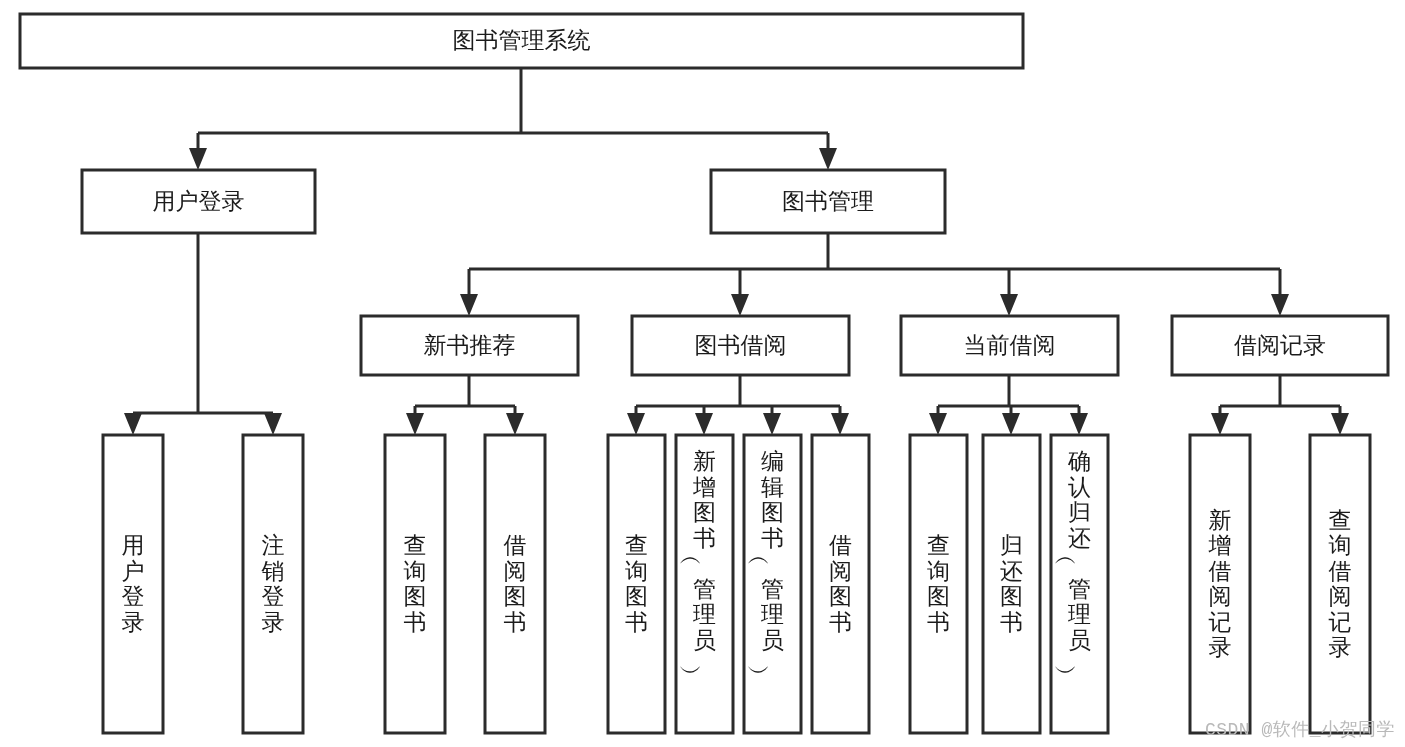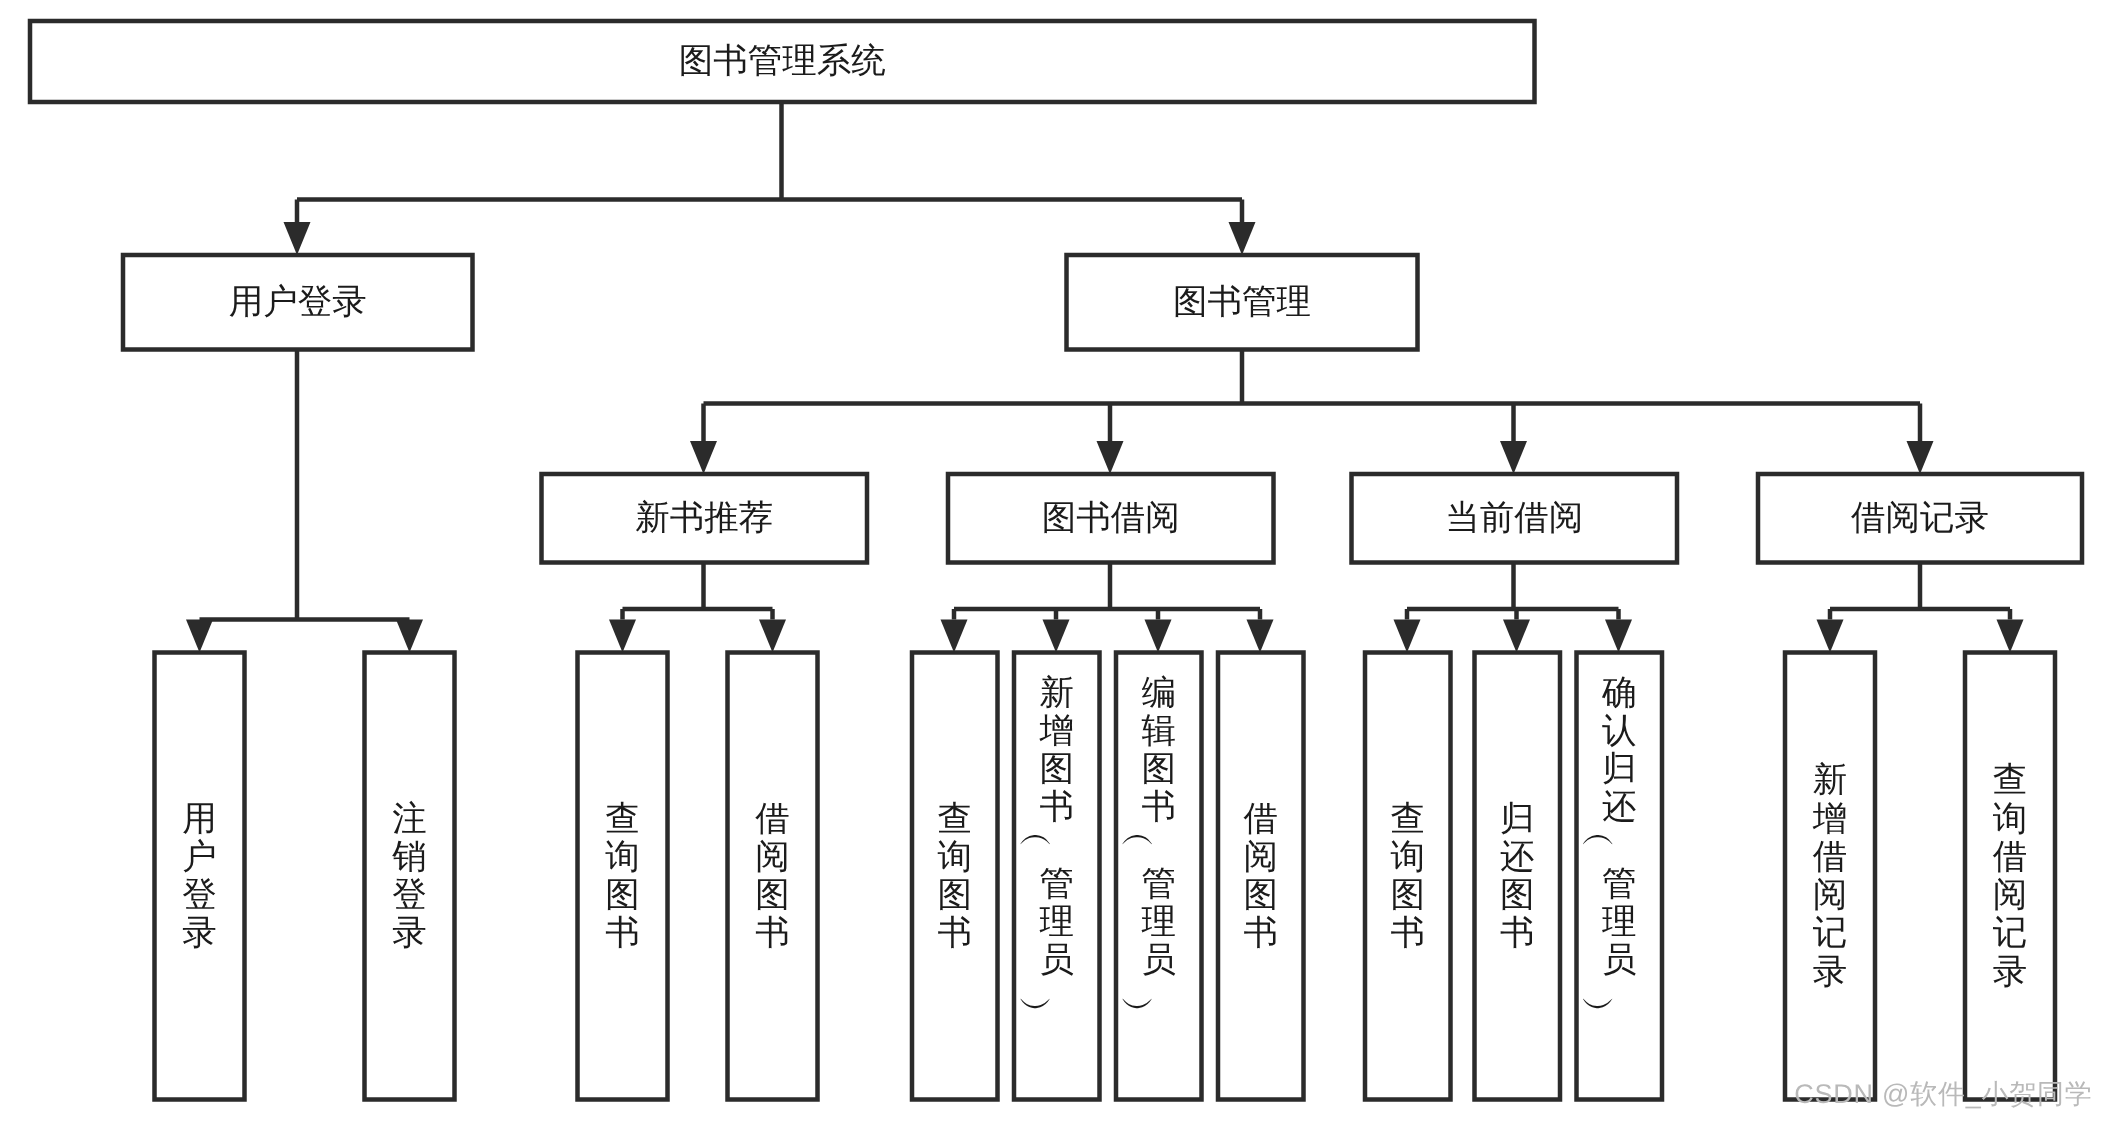--- a/index.html
+++ b/index.html
@@ -8,21 +8,21 @@
   #diagram-root{position:relative;width:1405px;height:747px;background:#fff;}
   svg#flow{position:absolute;left:0;top:0;width:1405px;height:747px;display:block;}
   .nodebox{fill:#ffffff;stroke:#2b2b2b;stroke-width:3;}
   .edge{stroke:#2b2b2b;stroke-width:3;fill:none;}
   .arrowhead{fill:#2b2b2b;stroke:none;}
   .node-label{fill:#1b1b1b;font-family:"Liberation Sans","DejaVu Sans",sans-serif;
               font-size:23px;text-anchor:middle;dominant-baseline:middle;}
   .node-label-v{fill:#1b1b1b;font-family:"Liberation Sans","DejaVu Sans",sans-serif;
               font-size:23px;text-anchor:middle;}
   .watermark{position:absolute;right:10px;bottom:6px;color:#b9b9b9;font-size:18px;
-             font-family:Liberation Sans, sans-serif;white-space:nowrap;
+             font-family:Liberation Mono, monospace;white-space:nowrap;
              letter-spacing:.5px;}
 </style>
 </head>
 <body>
 
 <div id="diagram-root">
 
   <svg id="flow" viewBox="0 0 1405 747">
     <g id="edges-layer">
         <line x1="521" y1="68" x2="521" y2="133" class="edge"></line>

